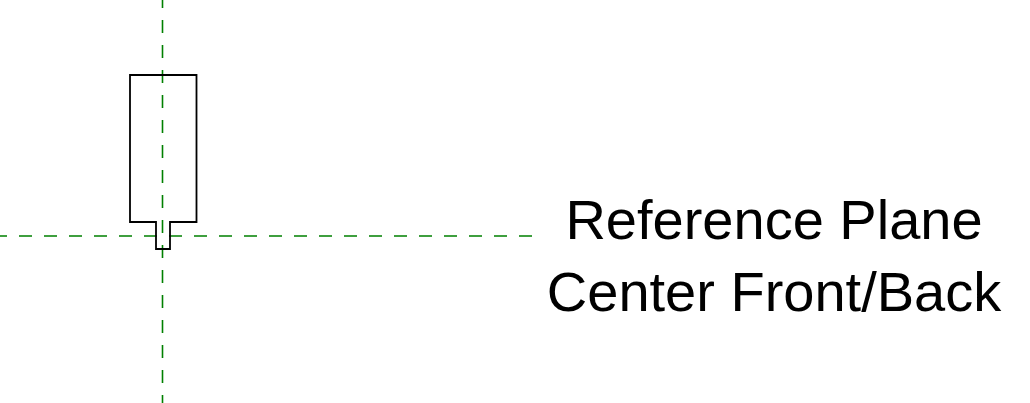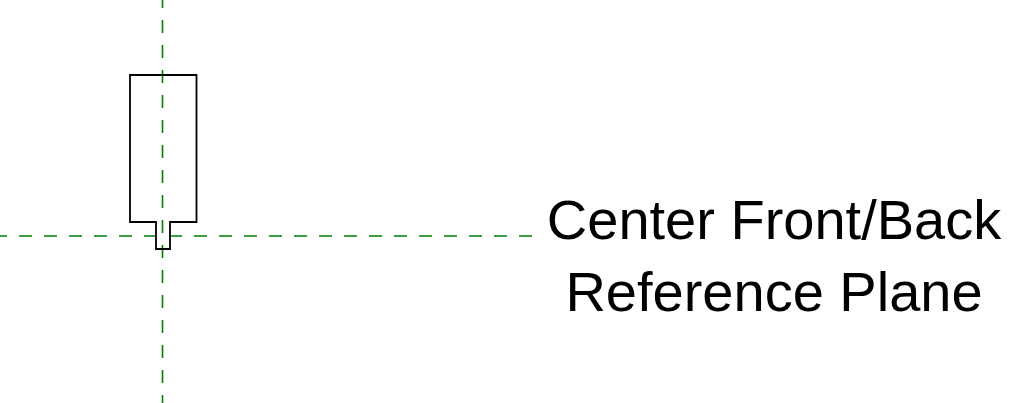--- a/index.html
+++ b/index.html
@@ -43,17 +43,17 @@
   <svg class="drawing-svg" viewBox="0 0 1030 403">
 
     <line x1="162.5" y1="0" x2="162.5" y2="403" fill="none" stroke-width="1.6" stroke-dasharray="13 12" stroke-dashoffset="5" stroke="#008000"></line>
 
     <line x1="0" y1="236" x2="534" y2="236" fill="none" stroke-width="1.6" stroke-dasharray="13 12" stroke-dashoffset="6" stroke="#008000"></line>
 
     <path d="M 130 75 L 196.5 75 L 196.5 222 L 170 222 L 170 249 L 156 249 L 156 222 L 130 222 Z" fill="none" stroke-width="1.8" stroke="#000000"></path>
   </svg>
 
   <div class="annotation">
+    <div>Reference Plane</div>
     <div>Center Front/Back</div>
-    <div>Reference Plane</div>
   </div>
 
 </div>
 
 </body></html>

